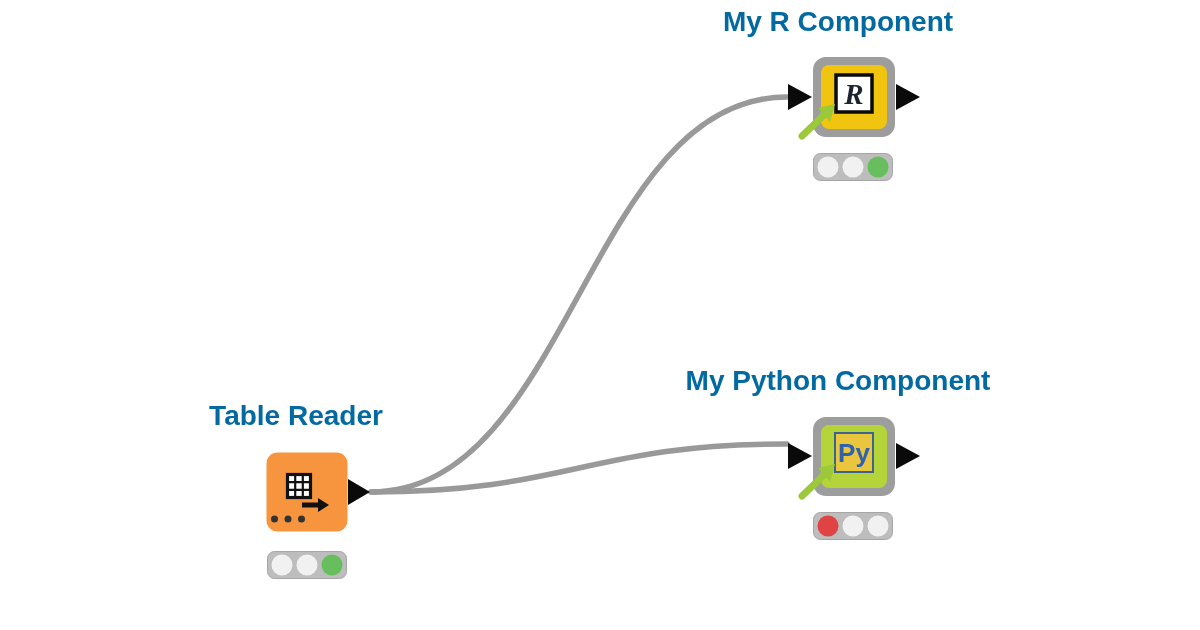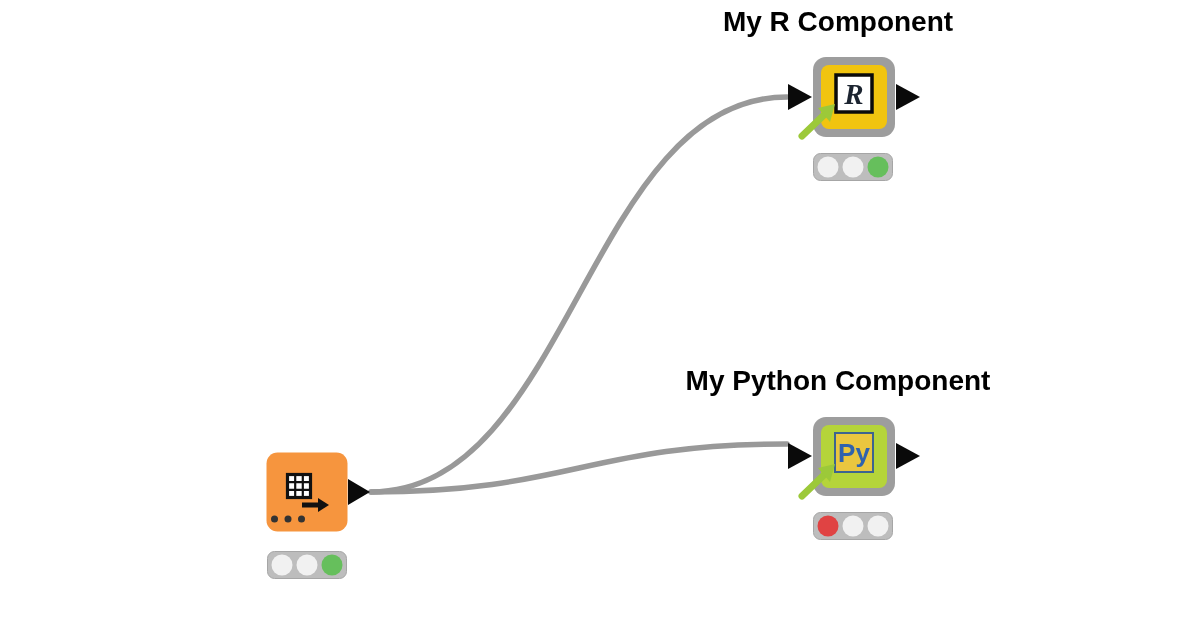--- a/index.html
+++ b/index.html
@@ -4,35 +4,36 @@
 <style>
   html,body{margin:0;padding:0;}
   .canvas{
     position:relative;width:1200px;height:630px;background:#ffffff;
     overflow:hidden;font-family:"Liberation Sans",sans-serif;
   }
   .wires{position:absolute;left:0;top:0;}
   .node{position:absolute;}
   .node-title{
     position:absolute;transform:translateX(-50%);white-space:nowrap;
-    font-weight:700;font-size:28px;line-height:1.15;color:#000000;
+    font-weight:700;font-size:28px;line-height:1.15;color:#0369a1;
   }
   .node-body,.traffic{position:absolute;display:block;}
 </style>
 </head>
 <body>
 
 <div class="canvas">
 
   <svg class="wires" width="1200" height="630">
     <path d="M 371 492 C 570 492 588 97 787 97" fill="none" stroke-width="5.5" stroke-linecap="round" stroke="#999999"></path>
     <path d="M 371 492 C 570 492 588 444 787 444" fill="none" stroke-width="5.5" stroke-linecap="round" stroke="#999999"></path>
   </svg>
 
   <div class="node" style="left:266px;top:400px;width:110px;height:185px;">
+    <div class="node-title" style="left:30px;top:0;">Table Reader</div>
 
     <svg class="node-body" style="left:0;top:52px;" width="106" height="80" viewBox="0 0 106 80">
       <rect x="0.5" y="0.5" width="81" height="79" rx="11" fill="#f6953e"></rect>
 
       <g>
         <rect x="21.5" y="22.5" width="23" height="23" fill="#ffffff" stroke="#111111" stroke-width="3.2"></rect>
         <path d="M 29.2 23.5 V 44.5 M 36.8 23.5 V 44.5 M 22.5 30.2 H 43.5 M 22.5 37.8 H 43.5" stroke="#111111" stroke-width="2.2" fill="none"></path>
         <path d="M 36 53 L 53 53" stroke="#111111" stroke-width="5" fill="none"></path>
         <polygon points="52,46 63,53 52,60" fill="#111111"></polygon>
       </g>

